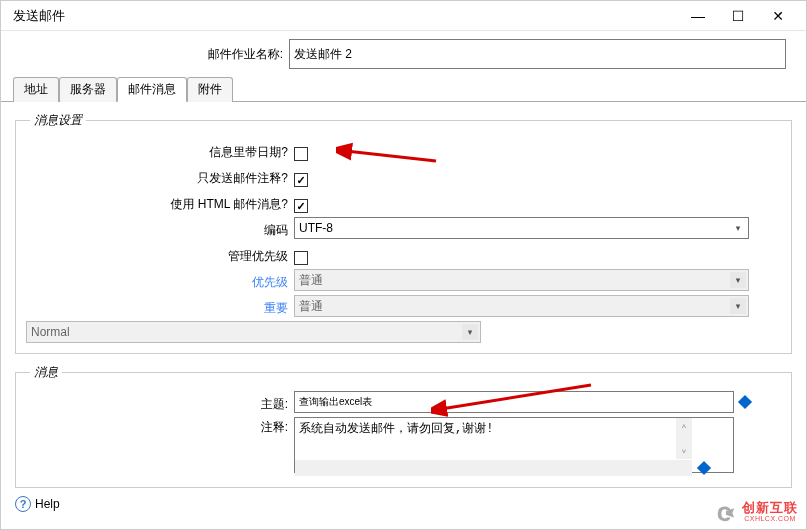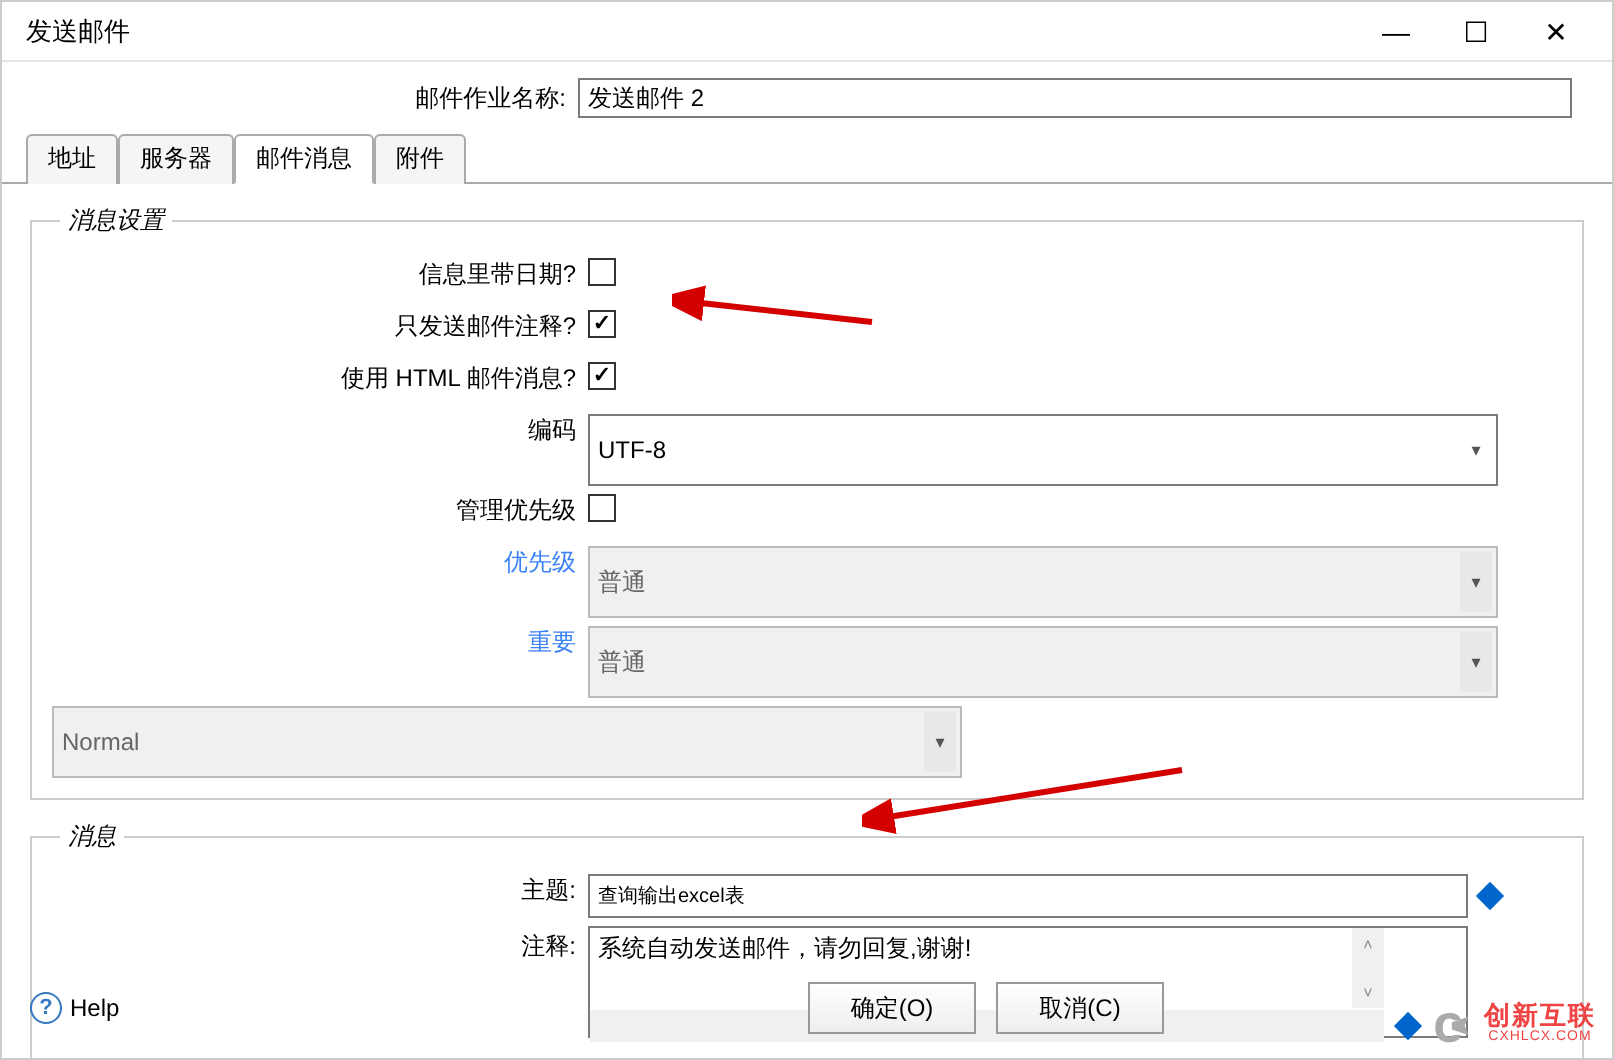--- a/index.html
+++ b/index.html
@@ -7,40 +7,40 @@
 
 .window { width: 807px; height: 530px; border: 1px solid #ccc; background: #fff; position: relative; }
 
 .titlebar { height: 30px; display: flex; align-items: center; padding: 0 8px; border-bottom: 1px solid #e5e5e5; }
 .titlebar-title { flex: 1; font-size: 13px; padding-left: 4px; }
 .titlebar-btns { display: flex; gap: 0; }
 .titlebar-btn { width: 40px; height: 28px; display: flex; align-items: center; justify-content: center; cursor: default; font-size: 14px; font-family: Arial; }
 
 .toprow { display: flex; align-items: center; padding: 8px 20px 6px 12px; }
 .toprow-label { width: 276px; text-align: right; padding-right: 6px; }
-.toprow-input { flex: 1; height: 20px; border: 1px solid #7a7a7a; padding: 0 4px; font-size: 12px; font-family: inherit; }
+.toprow-input { flex: 1; height: 30px; border: 1px solid #7a7a7a; padding: 0 4px; font-size: 12px; font-family: inherit; }
 
 .tabs { display: flex; padding-left: 12px; border-bottom: 1px solid #aaa; margin-top: 2px; }
 .tab { padding: 3px 10px 3px 10px; border: 1px solid #aaa; border-bottom: none; margin-right: 0; margin-bottom: -1px; background: #f5f5f5; cursor: default; border-top-left-radius: 3px; border-top-right-radius: 3px; font-size: 12px; }
 .tab.active { background: #fff; border-bottom: 1px solid #fff; }
 
 .panel { padding: 10px 14px 4px 14px; }
 
 fieldset { border: 1px solid #ccc; padding: 10px 10px 6px 10px; margin-bottom: 10px; position: relative; }
 fieldset > legend { font-size: 12px; padding: 0 4px; margin-left: 4px; font-style: italic; }
 
-.form-row { display: flex; align-items: flex-start; margin-bottom: 4px; min-height: 22px; }
+.form-row { display: flex; align-items: flex-end; margin-bottom: 4px; min-height: 22px; }
 .form-label { width: 268px; text-align: right; padding-right: 6px; white-space: nowrap; }
 .form-label.disabled { color: #3b82f6; }
 .form-control-area { flex: 1; display: flex; align-items: center; }
 
 .chk { width: 14px; height: 14px; border: 1px solid #333; background: #fff; display: inline-flex; align-items: center; justify-content: center; font-size: 11px; line-height: 1; }
 .chk.checked::after { content: "✓"; font-weight: bold; }
 
-.combo { width: 455px; height: 36px; border: 1px solid #7a7a7a; padding: 0 4px; font-size: 12px; background: #fff; display: flex; align-items: center; position: relative; font-family: inherit; }
+.combo { width: 455px; height: 22px; border: 1px solid #7a7a7a; padding: 0 4px; font-size: 12px; background: #fff; display: flex; align-items: center; position: relative; font-family: inherit; }
 .combo.disabled { background: #f0f0f0; color: #666; border-color: #bbb; }
 .combo-arrow { position: absolute; right: 2px; top: 2px; bottom: 2px; width: 16px; display: flex; align-items: center; justify-content: center; font-size: 9px; color: #555; }
 .combo.disabled .combo-arrow { background: #e8e8e8; }
 
 .text-input { width: 440px; height: 22px; border: 1px solid #7a7a7a; padding: 0 4px; font-size: 10px; font-family: inherit; }
 .textarea { width: 440px; height: 56px; border: 1px solid #7a7a7a; padding: 2px 4px; font-size: 12px; font-family: inherit; resize: none; overflow: auto; }
 .diamond { width: 10px; height: 10px; transform: rotate(45deg); background: #0066cc; margin-left: 6px; }
 .textarea-row .form-label { align-self: flex-start; padding-top: 2px; }
 .textarea-row .diamond { align-self: flex-end; margin-bottom: 4px; }
 
@@ -58,21 +58,21 @@
 .watermark { position: absolute; right: 8px; bottom: 6px; display: flex; align-items: center; gap: 6px; color: #ef4444; font-size: 12px; }
 .watermark .logo { width: 22px; height: 22px; }
 .watermark .wm-text { display: flex; flex-direction: column; align-items: center; line-height: 1.1; }
 .watermark .wm-main { font-size: 13px; font-weight: bold; letter-spacing: 1px; }
 .watermark .wm-sub { font-size: 7px; letter-spacing: 0.5px; }
 
 .scrollbar-faux { position: absolute; right: 1px; top: 1px; bottom: 18px; width: 16px; background: #f0f0f0; display: flex; flex-direction: column; }
 .scrollbar-faux .sb-btn { height: 16px; display: flex; align-items: center; justify-content: center; font-size: 8px; color: #888; }
 .scrollbar-faux .sb-track { flex: 1; }
 .hscroll-faux { position: absolute; left: 1px; right: 1px; bottom: 1px; height: 16px; background: #f0f0f0; }
-.textarea-wrap { position: relative; width: 399px; }
+.textarea-wrap { position: relative; width: 399px; font-family: Liberation Mono, monospace; }
 </style>
 </head>
 <body>
 
 <div class="window">
 
   <div class="titlebar">
     <div class="titlebar-title">发送邮件</div>
     <div class="titlebar-btns">
       <div class="titlebar-btn">—</div>
@@ -213,24 +213,20 @@
       </defs>
     <line x1="160" y1="6" x2="10" y2="30" stroke="#d40000" stroke-width="3" marker-end="url(#ah2)"></line>
   </svg>
 
   <div class="footer">
     <div class="help-btn">
       <span class="help-icon">?</span>
       <span>Help</span>
     </div>
     <div class="footer-spacer"></div>
-    <div class="footer-btns">
-      <button class="btn">确定(O)</button>
-      <button class="btn">取消(C)</button>
-    </div>
   </div>
 
   <div class="watermark">
     <svg class="logo" viewBox="0 0 24 24">
       <path d="M4 14 Q4 6 12 6 Q17 6 18 10 L14 10 Q13 9 12 9 Q8 9 8 14 Q8 19 12 19 Q13 19 14 18 L18 18 Q17 22 12 22 Q4 22 4 14" fill="#aaa"></path>
       <path d="M13 11 L22 8 L20 13 L22 18 L13 15 Z" fill="#aaa"></path>
     </svg>
     <div class="wm-text">
       <div class="wm-main">创新互联</div>
       <div class="wm-sub">CXHLCX.COM</div>

